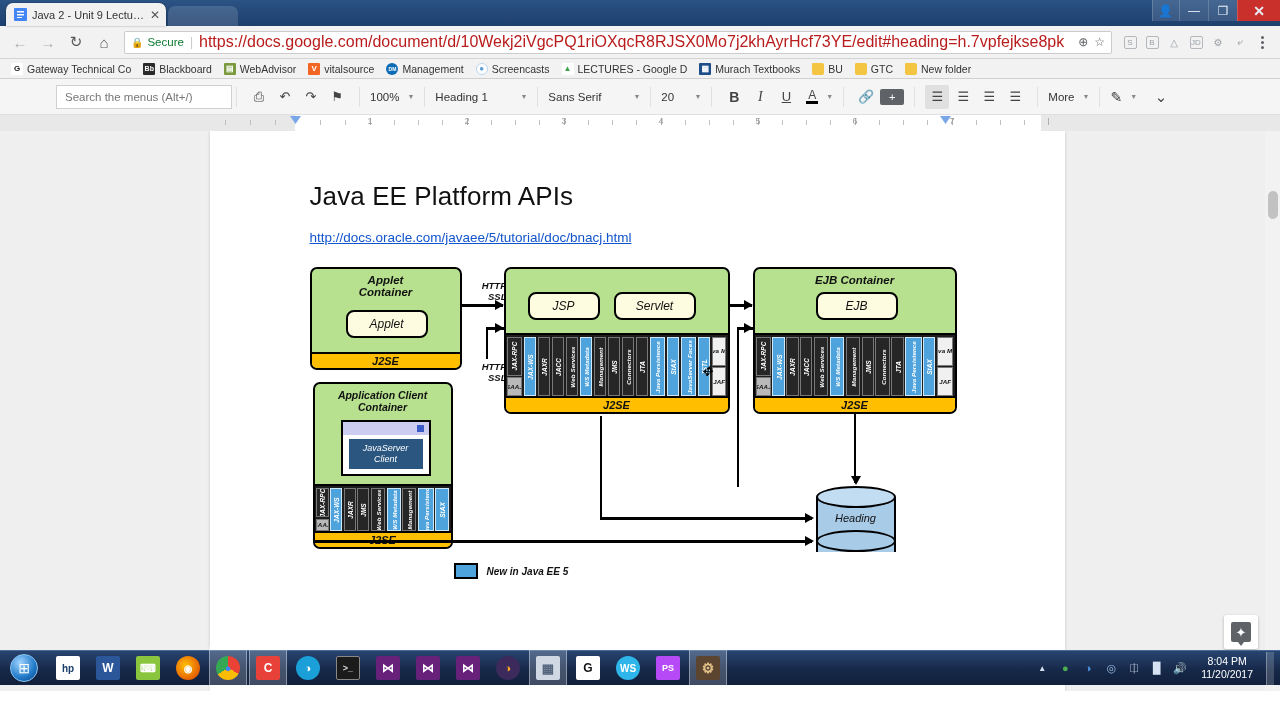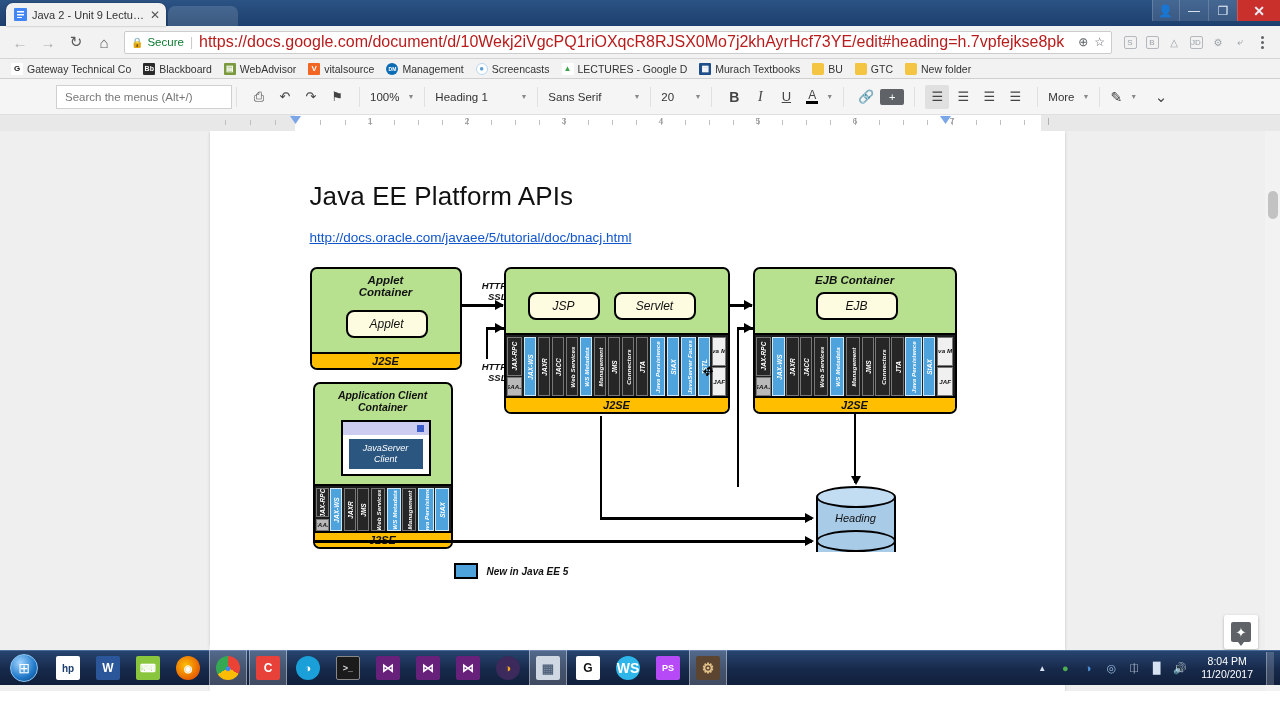--- a/index.html
+++ b/index.html
@@ -847,21 +847,21 @@
     <div class="tbitem">
         <span class="tbicon" style="background:#3c2a5c;border-radius:50%;color:#f5a623;font-size:11px;">◑</span>
       </div>
     <div class="tbitem active">
         <span class="tbicon" style="background:#cfd8e3;color:#53657d;font-size:13px;">▦</span>
       </div>
     <div class="tbitem">
         <span class="tbicon" style="background:#fff;color:#111;">G</span>
       </div>
     <div class="tbitem">
-        <span class="tbicon" style="background:#2eb6ea;font-size:14px;border-radius:12px;">WS</span>
+        <span class="tbicon" style="background:#2eb6ea;font-size:10px;border-radius:12px;">WS</span>
       </div>
     <div class="tbitem">
         <span class="tbicon" style="background:#b74af7;font-size:9px;">PS</span>
       </div>
     <div class="tbitem active">
         <span class="tbicon" style="background:#5b4430;color:#e2c08a;font-size:14px;">⚙</span>
       </div>
 
     <div id="tray">
       <span class="trayico" style="font-size:8px;">▲</span>

